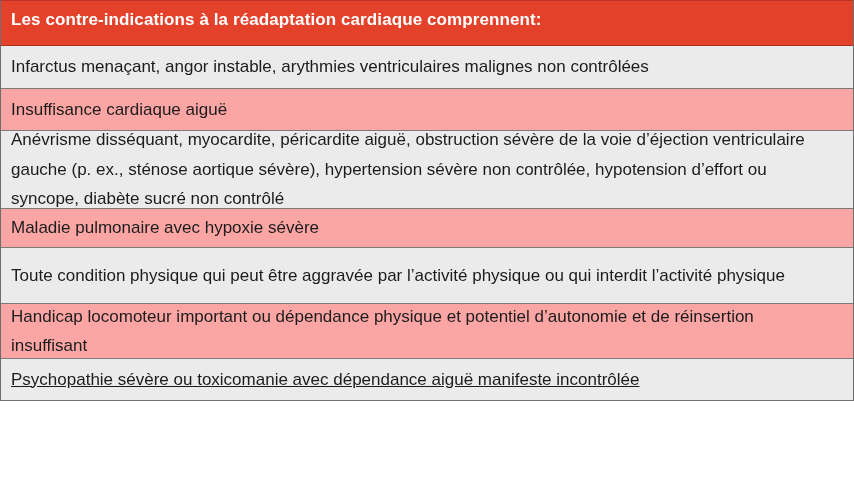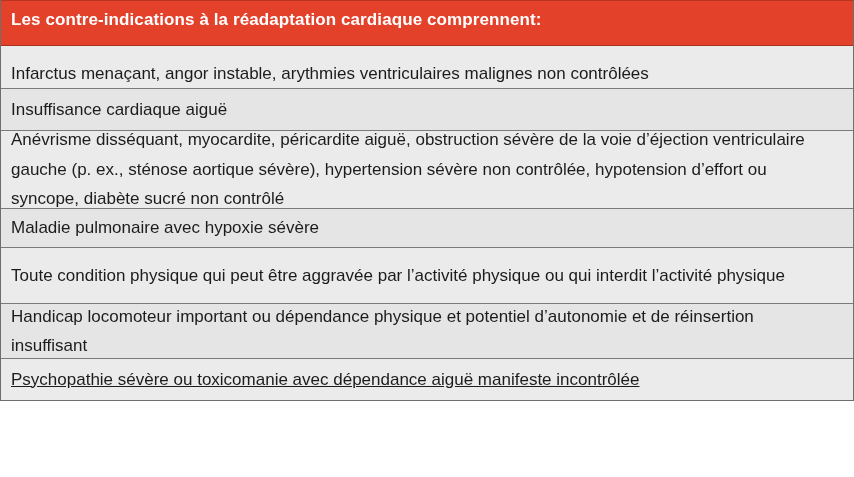--- a/index.html
+++ b/index.html
@@ -15,23 +15,23 @@
     background: #e4412b; color: #ffffff; font-weight: bold;
     font-size: 17px; height: 46px; box-sizing: border-box;
     padding: 9px 10px 0 10px; letter-spacing: 0.1px;
     border-top: 1px solid #b93422; border-bottom: 1px solid #a8321f;
   }
   .row {
     box-sizing: border-box; padding: 0 10px; font-size: 17px; color: #1c1c1c;
     line-height: 29.5px; display: flex; align-items: center;
     border-top: 1.5px solid #7a7a7a;
   }
-  .row.first { border-top: none; align-items: flex-end; }
+  .row.first { border-top: none; }
   .row.alt { background: #ebebeb; }
-  .row.white { background: #e5e5e5; }
+  .row.white { background: #fca5a5; }
   .row span { display: block; }
 </style>
 </head>
 <body>
 
 <div class="table">
   <div class="header">Les contre-indications à la réadaptation cardiaque comprennent:</div>
 
   <div class="row alt first" style="height:42px;">
     <span>Infarctus menaçant, angor instable, arythmies ventriculaires malignes non contrôlées</span>

